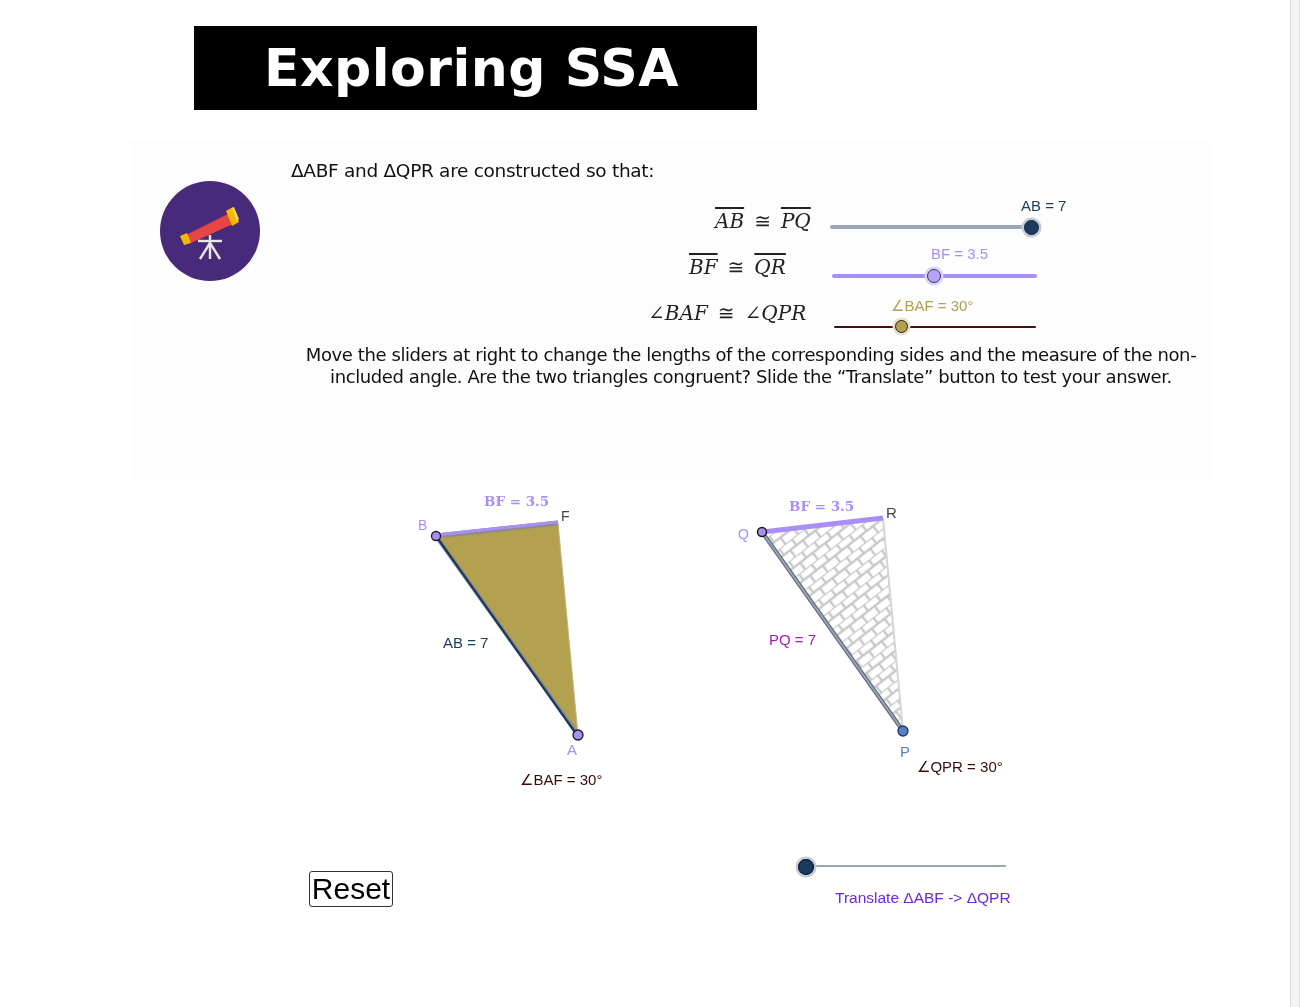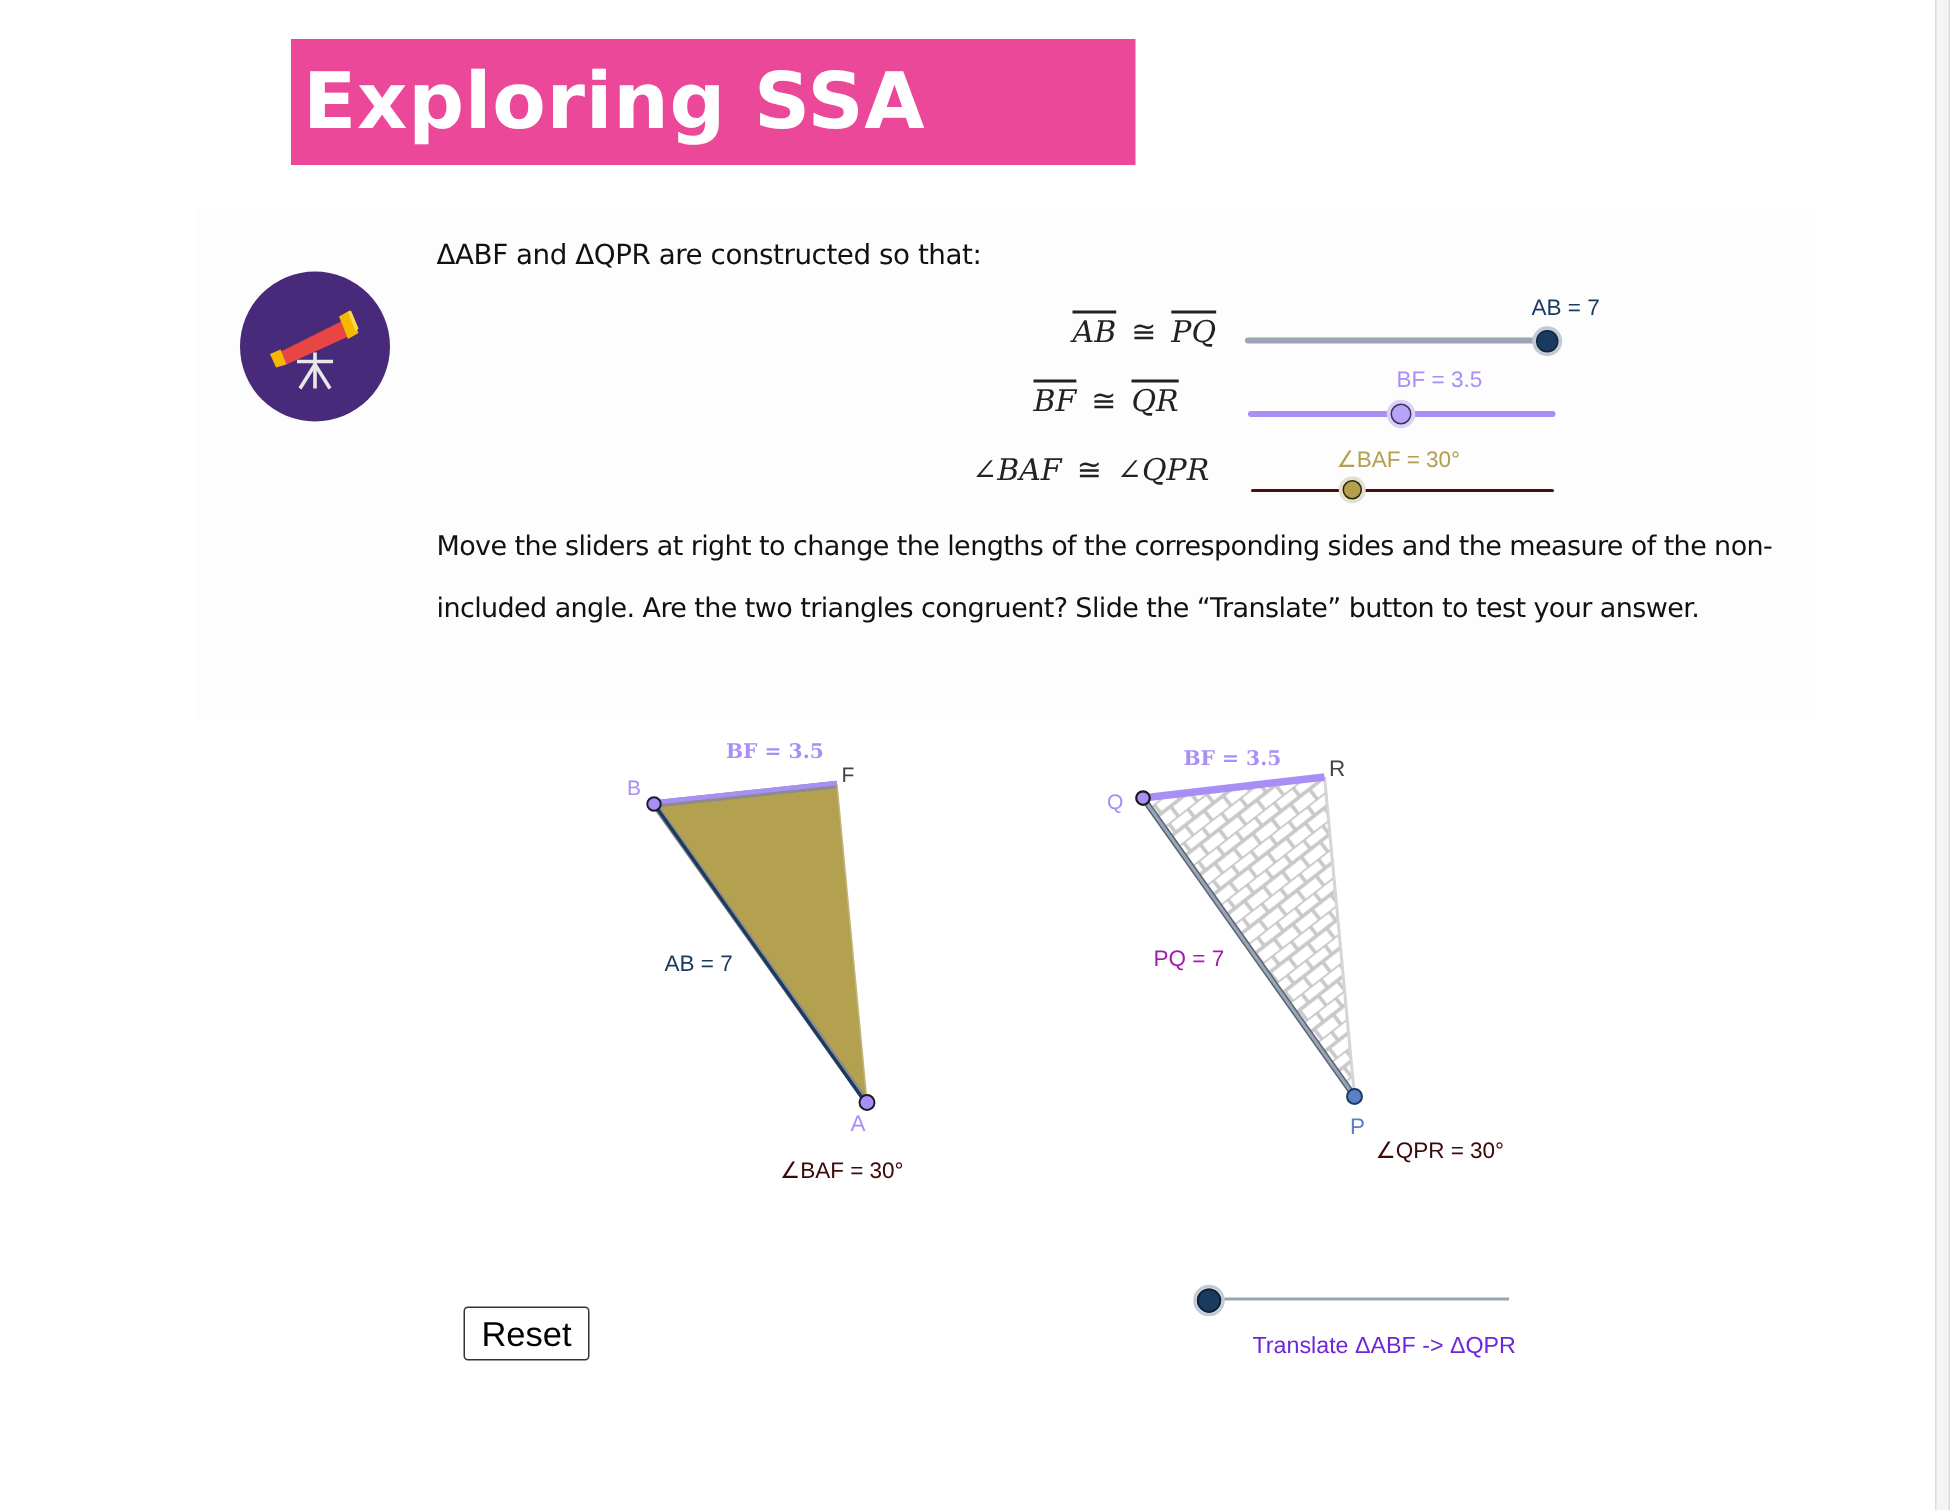--- a/index.html
+++ b/index.html
@@ -1,22 +1,22 @@
 <!DOCTYPE html>
 <html><head>
   <meta charset="utf-8">
   <style>
     * { box-sizing: border-box; margin: 0; padding: 0; }
     html, body { width: 1300px; height: 1007px; overflow: hidden; background: #ffffff; }
     body { position: relative; font-family: "Liberation Sans", sans-serif; }
 
     .title-banner {
       position: absolute; left: 194px; top: 26px; width: 563px; height: 84px;
-      background: #ec4899;
-      display: flex; align-items: center; justify-content: flex-end;
+      background: #000000;
+      display: flex; align-items: center; justify-content: flex-start;
     }
     .title-banner span {
       color: #ffffff; font-family: "DejaVu Sans", sans-serif; font-weight: bold;
       font-size: 52px; letter-spacing: 0.5px; padding-right: 140px; padding-left: 70px;
       white-space: nowrap;
     }
 
     .content-panel {
       position: absolute; left: 130px; top: 140px; width: 1080px; height: 340px;
       background: #fdfdfd;
@@ -40,31 +40,31 @@
     .congruence .ov { text-decoration: overline; }
     .congruence .cong { font-style: normal; margin: 0 10px; }
 
     .slider { position: absolute; }
     .slider .track { position: absolute; left: 0; right: 0; border-radius: 3px; }
     .slider .knob { position: absolute; border-radius: 50%; }
     .slider-label { position: absolute; font-size: 15px; white-space: nowrap; }
 
     .instructions {
       position: absolute; left: 291px; top: 344px; width: 920px;
-      font-family: "DejaVu Sans", sans-serif; font-size: 18px; line-height: 41px;
-      color: #111; letter-spacing: -0.4px;
+      font-family: "DejaVu Sans", sans-serif; font-size: 18px; line-height: 22px;
+      color: #111; letter-spacing: -0.4px; text-align: center;
     }
 
     .geo { position: absolute; left: 0; top: 0; width: 1300px; height: 1007px; pointer-events: none; }
     .geo * { pointer-events: auto; }
 
     .reset-button {
       position: absolute; left: 309px; top: 871px; width: 84px; height: 36px;
       border: 1px solid #333; border-radius: 3px; background: #fff;
-      font-family: "Liberation Sans", sans-serif; font-size: 23px; color: #000;
+      font-family: "Liberation Sans", sans-serif; font-size: 30px; color: #000;
       display: flex; align-items: center; justify-content: center; cursor: pointer;
     }
 
     .translate-label {
       position: absolute; left: 835px; top: 889px; font-size: 15.5px; color: #6d28d9;
       white-space: nowrap;
     }
 
     .scrollbar {
       position: absolute; left: 1290px; top: 0; width: 10px; height: 1007px;

